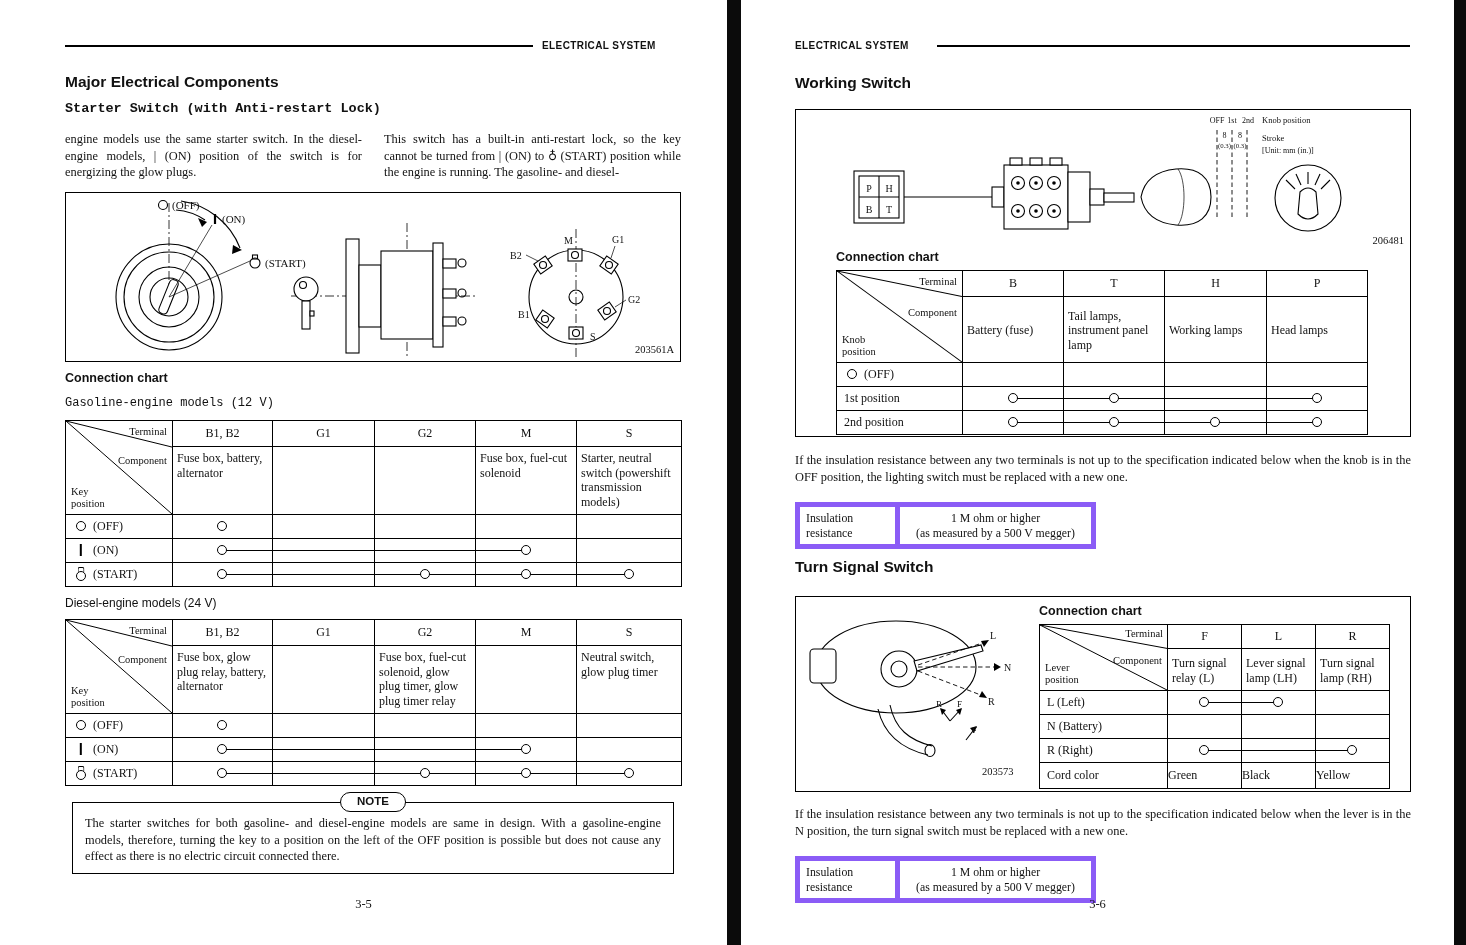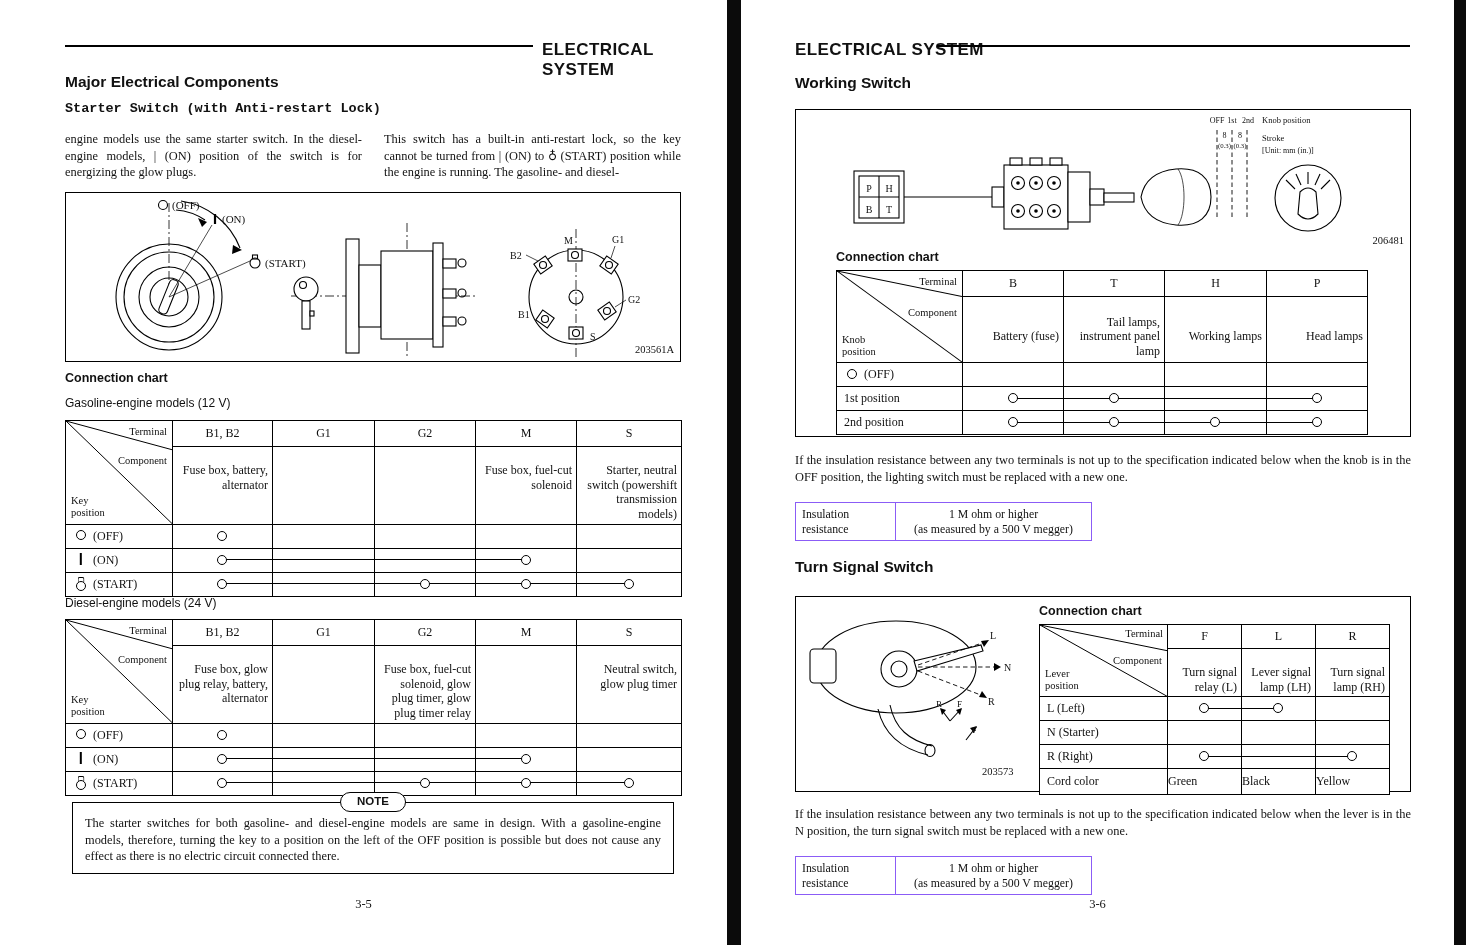--- a/index.html
+++ b/index.html
@@ -5,38 +5,38 @@
   *{margin:0;padding:0;box-sizing:border-box;}
   html,body{background:#e8e8e8;}
   body{font-family:"Liberation Serif",serif;color:#111;}
   .sheet{position:relative;width:1466px;height:945px;background:#fff;overflow:hidden;}
   .page{position:absolute;top:0;height:945px;background:#fff;}
   .page-left{left:0;width:727px;}
   .page-right{left:741px;width:713px;}
   .divider{position:absolute;top:0;left:727px;width:14px;height:945px;background:#0b0b0b;}
   .edge-bar{position:absolute;top:0;left:1454px;width:12px;height:945px;background:#0b0b0b;}
   .abs{position:absolute;}
-  .hdr-label{font-family:"Liberation Sans",sans-serif;font-weight:bold;font-size:17px;letter-spacing:.4px;}
+  .hdr-label{font-family:"Liberation Sans",sans-serif;font-weight:bold;font-size:10px;letter-spacing:.4px;}
   .hdr-rule{height:2px;background:#000;}
   .h-main{font-family:"Liberation Sans",sans-serif;font-weight:bold;font-size:15.5px;}
   .h-sub{font-family:"Liberation Sans",sans-serif;font-weight:bold;font-size:13.5px;}
   .sec-head{font-family:"Liberation Sans",sans-serif;font-weight:bold;font-size:12.5px;}
   .sub-caption{font-family:"Liberation Sans",sans-serif;font-size:12px;}
   .body-cols{display:flex;gap:22px;}
   .body-col{width:297px;font-size:12.4px;line-height:1.33;text-align:justify;}
   .para{font-size:12.4px;line-height:1.33;text-align:justify;}
   .fig-box{border:1.2px solid #000;background:#fff;}
   .pgnum{font-size:12.5px;text-align:center;}
 
   table.ct{border-collapse:collapse;table-layout:fixed;position:absolute;background:#fff;}
   table.ct td{border:1px solid #000;font-size:12px;overflow:hidden;}
   tr.h24>td{height:24px;} tr.h26>td{height:26px;} tr.h42>td{height:42px;}
   tr.h66>td{height:66px;} tr.h68>td{height:68px;}
   td.term{text-align:center;font-size:12.5px;}
-  td.comp{vertical-align:top;padding:16px 4px 2px;font-size:10.8px;line-height:1.22;text-align:right;}
+  td.comp{vertical-align:top;padding:4px 4px 2px;font-size:10.8px;line-height:1.22;}
   td.comp.vmid{vertical-align:middle;}
   td.keycell{padding-left:7px;font-size:12px;white-space:nowrap;}
   td.cordval{text-align:left;font-size:12px;}
   td.diag{position:relative;padding:0;}
   td.diag svg{position:absolute;left:0;top:0;width:100%;height:100%;}
   td.diag span{position:absolute;font-size:10.5px;line-height:1.15;}
   .dg-terminal{top:5px;right:5px;}
   .dg-component{right:5px;}
   .dg-position{left:5px;bottom:4px;width:52px;}
 
@@ -52,21 +52,21 @@
   .sym.sym-off,.sym.sym-on,.sym.sym-start{display:inline-block;}
   .sym.sym-off::before{content:"";position:absolute;left:50%;top:50%;transform:translate(-50%,-50%);width:8px;height:8px;border:1.4px solid #000;border-radius:50%;}
   .sym.sym-on::before{content:"";position:absolute;left:50%;top:50%;transform:translate(-50%,-50%);width:2.4px;height:12px;background:#000;}
   .sym.sym-start::before{content:"";position:absolute;left:50%;top:4px;transform:translateX(-50%);width:8px;height:8px;border:1.4px solid #000;border-radius:50%;}
   .sym.sym-start::after{content:"";position:absolute;left:50%;top:0;transform:translateX(-50%);width:5px;height:4px;border:1.4px solid #000;border-bottom:none;border-radius:2px 2px 0 0;}
 
   .note-box{position:absolute;border:1.2px solid #000;padding:12px 12px 8px;font-size:12.4px;line-height:1.35;text-align:justify;background:#fff;}
   .note-tag{position:absolute;top:-11px;left:50%;transform:translateX(-50%);background:#fff;border:1.2px solid #000;border-radius:10px;padding:1px 16px;font-family:"Liberation Sans",sans-serif;font-weight:bold;font-size:11.5px;}
 
   table.ins{border-collapse:collapse;position:absolute;background:#fff;}
-  table.ins td{border:1px solid #8b5cf6;}
+  table.ins td{border:5px solid #8b5cf6;}
   td.ins-l{width:100px;padding:2px 6px;font-size:11.8px;line-height:1.25;}
   td.ins-v{width:196px;text-align:center;padding:4px 6px;font-size:11.8px;line-height:1.25;}
 
   svg.draw{position:absolute;}
   svg .s{stroke:#000;stroke-width:1.1;fill:none;}
   svg .sf{stroke:#000;stroke-width:1.1;fill:#fff;}
   svg .blk{fill:#000;stroke:none;}
   svg .cl{stroke:#000;stroke-width:.8;stroke-dasharray:9 3 2 3;fill:none;}
   svg .dash{stroke:#000;stroke-width:.9;stroke-dasharray:4.5 3;fill:none;}
   svg .thin{stroke:#000;stroke-width:.7;fill:none;}
@@ -152,21 +152,21 @@
         <text x="498" y="51" font-size="10">M</text>
         <text x="546" y="50" font-size="10">G1</text>
         <text x="562" y="110" font-size="10">G2</text>
         <text x="452" y="125" font-size="10">B1</text>
         <text x="524" y="147" font-size="10">S</text>
         <text x="608" y="160" class="tae" font-size="10.5">203561A</text>
       </svg>
     </div>
 
     <div class="abs sec-head" style="left:65px;top:371px;">Connection chart</div>
-    <div class="abs sub-caption" style="left:65px;top:396px;">Gasoline-engine models (12 V)</div>
+    <div class="abs sub-caption" style="left:65px;top:396px;font-family:Liberation Mono, monospace;">Gasoline-engine models (12 V)</div>
 
     <table class="ct" style="left:65px;top:420px;width:616px;">
       <colgroup>
           <col style="width:107px">
           <col style="width:100px">
           <col style="width:102px">
           <col style="width:101px">
           <col style="width:101px">
           <col style="width:105px">
         </colgroup>
@@ -558,21 +558,21 @@
           <td class="keycell"><span>L (Left)</span></td>
           <td class="conn c lr">
                 <i class="sr"></i>
               </td>
           <td class="conn c ll">
                 <i class="sl"></i>
               </td>
           <td class="conn"></td>
         </tr>
         <tr class="h24">
-          <td class="keycell"><span>N (Starter)</span></td>
+          <td class="keycell"><span>N (Battery)</span></td>
           <td class="conn"></td>
           <td class="conn"></td>
           <td class="conn"></td>
         </tr>
         <tr class="h24">
           <td class="keycell"><span>R (Right)</span></td>
           <td class="conn c lr">
                 <i class="sr"></i>
               </td>
           <td class="conn ll lr">

